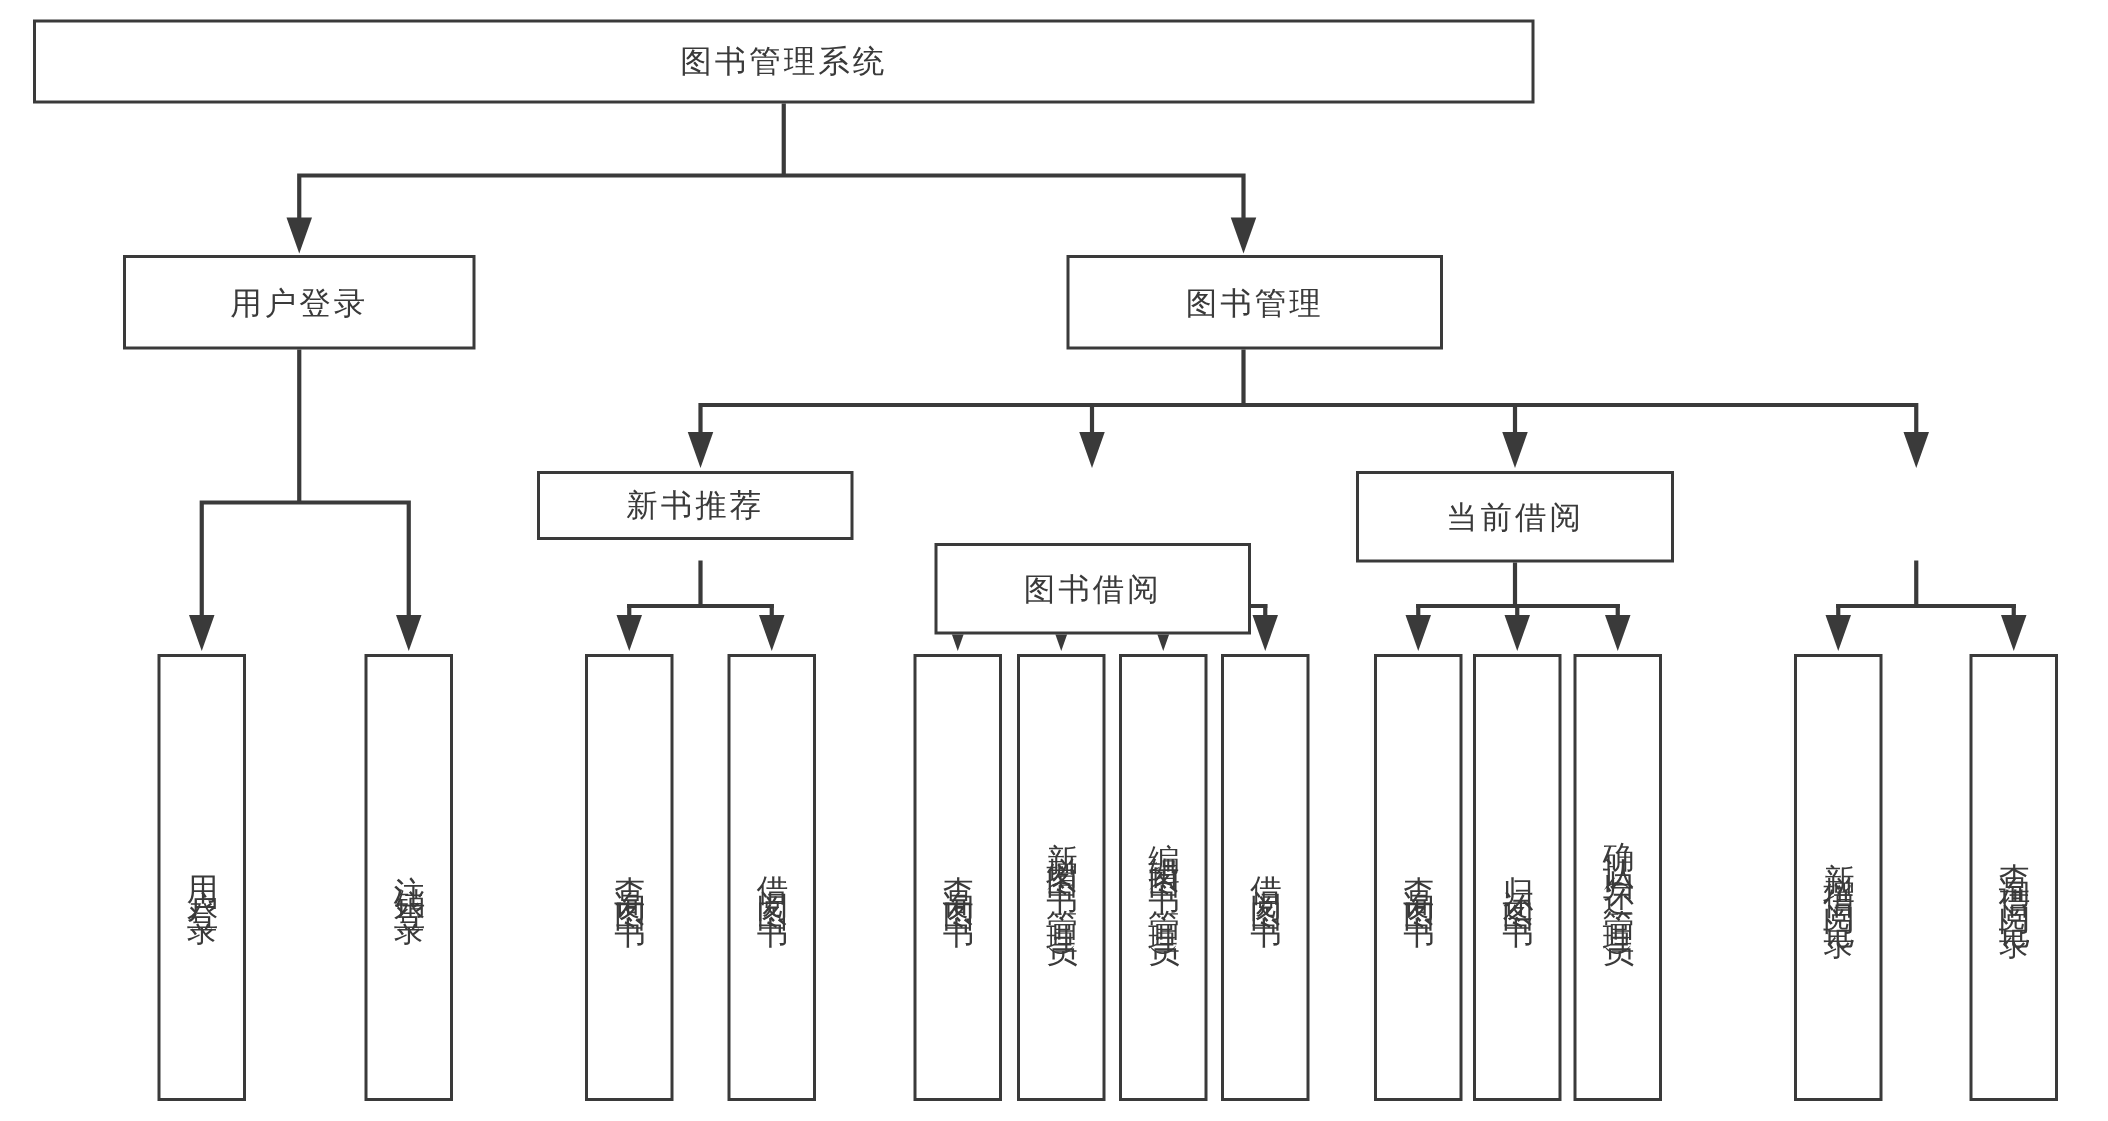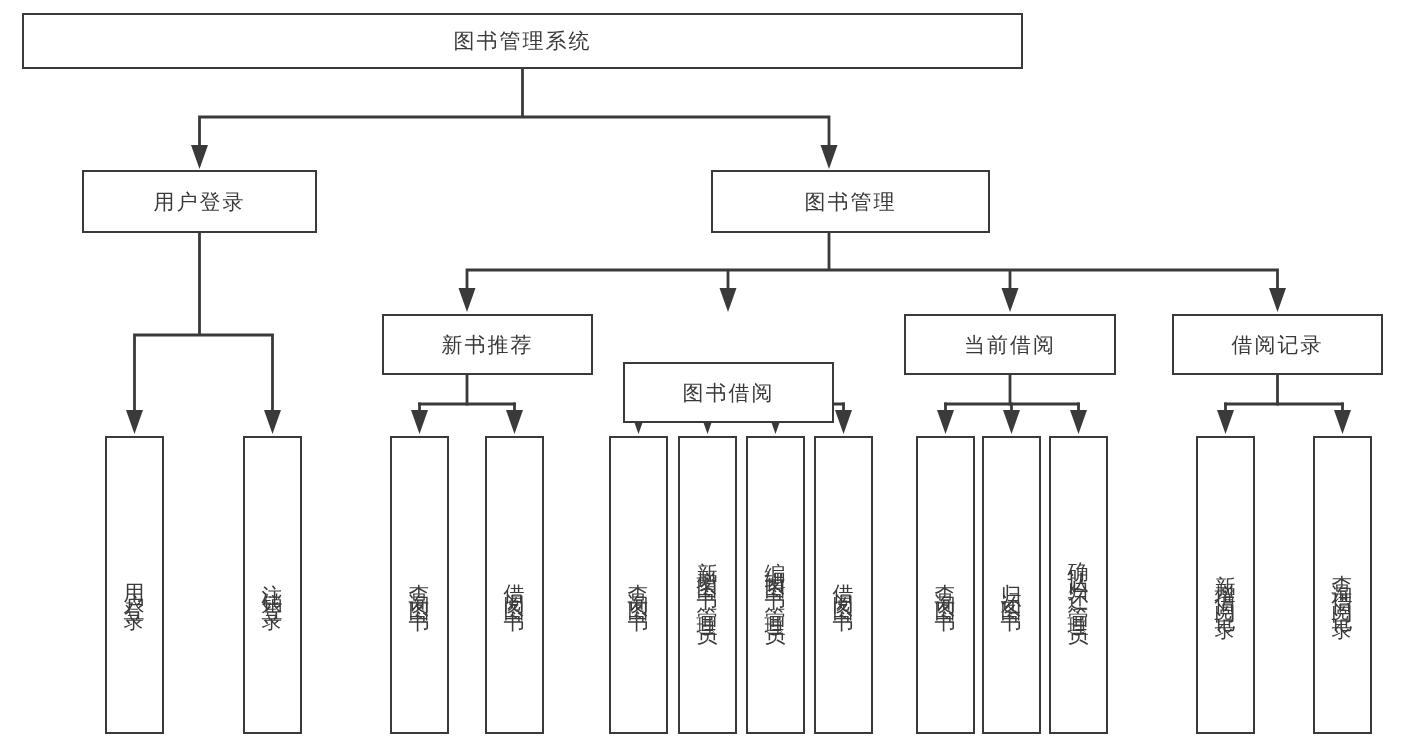--- a/index.html
+++ b/index.html
@@ -80,26 +80,25 @@
       <polygon points="1003,410 1020,410 1011.5,434"></polygon>
       <polygon points="1070,410 1087,410 1078.5,434"></polygon>
       <polygon points="1217,410 1234,410 1225.5,434"></polygon>
       <polygon points="1334,410 1351,410 1342.5,434"></polygon>
     </g>
   </svg>
 
   <div class="box" style="left:22px;top:13px;width:1001px;height:56px;">图书管理系统</div>
 
   <div class="box" style="left:82px;top:170px;width:235px;height:63px;">用户登录</div>
-  <div class="box" style="left:711px;top:170px;width:279px;height:63px;">图书管理</div>
+  <div class="box" style="left:711px;top:170px;width:251px;height:63px;">图书管理</div>
 
-  <div class="box" style="left:382px;top:314px;width:211px;height:61px;text-align:right;">新书推荐</div>
+  <div class="box" style="left:358px;top:314px;width:211px;height:46px;text-align:right;">新书推荐</div>
   <div class="box" style="left:623px;top:314px;width:211px;height:61px;margin-top:48px;">图书借阅</div>
   <div class="box" style="left:904px;top:314px;width:212px;height:61px;">当前借阅</div>
-  <div class="box" style="left:1172px;top:314px;width:211px;height:61px;">借阅记录</div>
 
   <div class="box" style="left:105px;top:436px;width:59px;height:298px;">
     <span class="vtext">用户登录</span>
   </div>
   <div class="box" style="left:243px;top:436px;width:59px;height:298px;">
     <span class="vtext">注销登录</span>
   </div>
 
   <div class="box" style="left:390px;top:436px;width:59px;height:298px;">
     <span class="vtext">查询图书</span>

